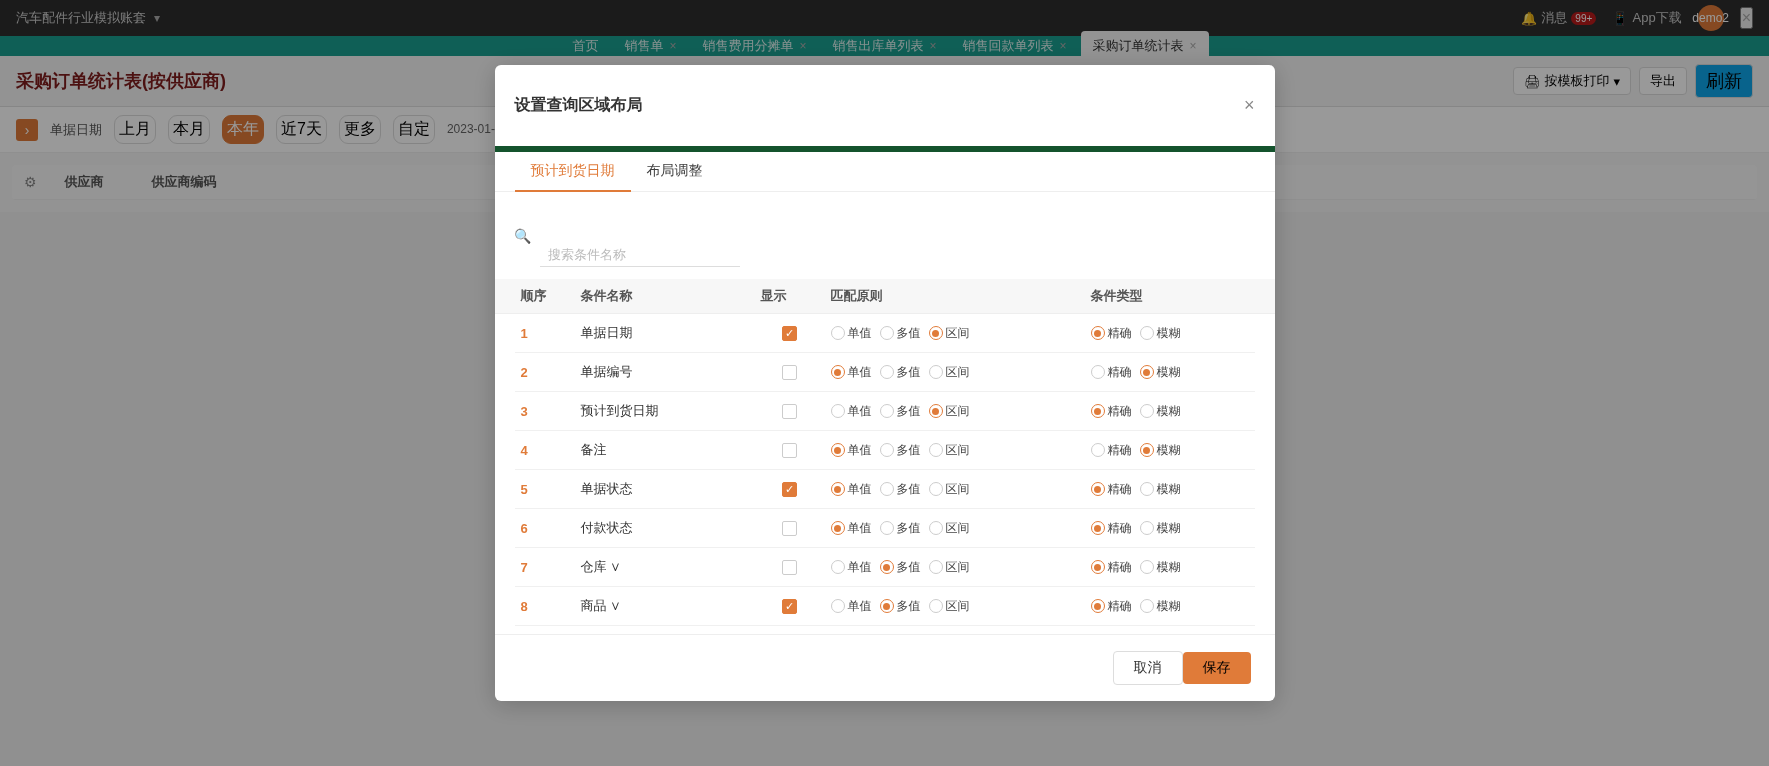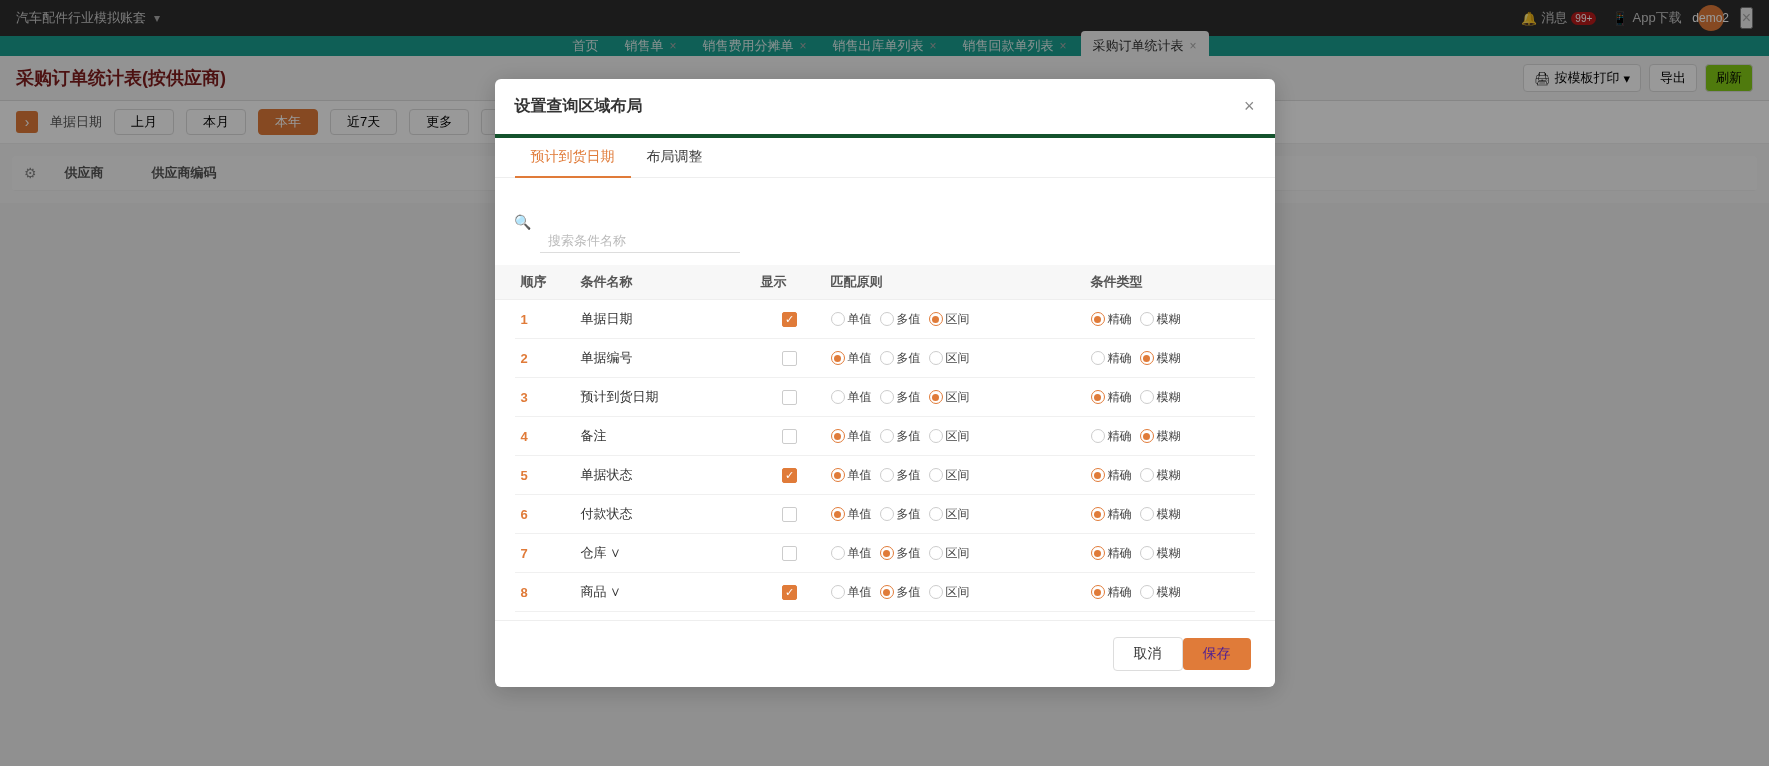--- a/index.html
+++ b/index.html
@@ -59,34 +59,34 @@
       padding: 8px 16px;
       display: flex;
       align-items: center;
       justify-content: space-between;
       border-bottom: 1px solid #e0e0e0;
     }
     .page-title { font-size: 18px; font-weight: bold; color: #7f1d1d; }
     .header-actions { display: flex; align-items: center; gap: 8px; }
     .btn-print { background: white; border: 1px solid #ddd; padding: 4px 10px; border-radius: 4px; font-size: 13px; cursor: pointer; display: flex; align-items: center; gap: 4px; }
     .btn-export { background: white; border: 1px solid #ddd; padding: 4px 10px; border-radius: 4px; font-size: 13px; cursor: pointer; }
-    .btn-refresh { background: #84cc16; border: 1px solid #ddd; padding: 4px 10px; border-radius: 4px; font-size: 13px; cursor: pointer; }
+    .btn-refresh { background: #0ea5e9; border: 1px solid #ddd; padding: 4px 10px; border-radius: 4px; font-size: 18px; cursor: pointer; }
 
     
     .filter-bar {
       background: white;
       padding: 8px 16px;
       display: flex;
       align-items: center;
       gap: 12px;
       border-bottom: 1px solid #eee;
     }
     .collapse-btn { background: #e07b39; color: white; border: none; width: 22px; height: 22px; border-radius: 3px; cursor: pointer; font-size: 14px; }
     .filter-label { font-size: 13px; color: #555; }
-    .filter-btn { padding: 3px 16px; border: 1px solid #ddd; border-radius: 4px; font-size: 13px; cursor: pointer; background: white; }
+    .filter-btn { padding: 3px 4px; border: 1px solid #ddd; border-radius: 9px; font-size: 16px; cursor: pointer; background: white; }
     .filter-btn.active { background: #e07b39; color: white; border-color: #e07b39; }
     .date-range { font-size: 12px; color: #666; }
 
     
     .main-content {
       background: #f5f5f5;
       padding: 12px;
       position: relative;
     }
 
@@ -125,22 +125,22 @@
       width: 780px;
       max-height: 680px;
       box-shadow: 0 4px 24px rgba(0,0,0,0.2);
       display: flex;
       flex-direction: column;
     }
     .dialog-header {
       display: flex;
       align-items: center;
       justify-content: space-between;
-      padding: 17px 20px;
-      border-bottom: 4px solid #14532d;
+      padding: 30px 20px;
+      border-bottom: 6px solid #14532d;
     }
     .dialog-title { font-size: 16px; font-weight: bold; color: #333; }
     .dialog-close { cursor: pointer; color: #888; font-size: 18px; background: none; border: none; }
 
     
     .dialog-tabs {
       display: flex;
       padding: 0 20px;
       border-bottom: 1px solid #eee;
       gap: 0;
@@ -267,21 +267,21 @@
       background: white;
       font-size: 14px;
       cursor: pointer;
       color: #333;
     }
     .btn-save {
       padding: 7px 20px;
       border: none;
       border-radius: 4px;
       background: #e07b39;
-      color: #4c1d95;
+      color: #000000;
       font-size: 14px;
       cursor: pointer;
     }
   </style>
 </head>
 <body>
 
 <div class="top-bar">
   <div class="top-bar-left">
     <span class="top-bar-title">汽车配件行业模拟账套</span>

